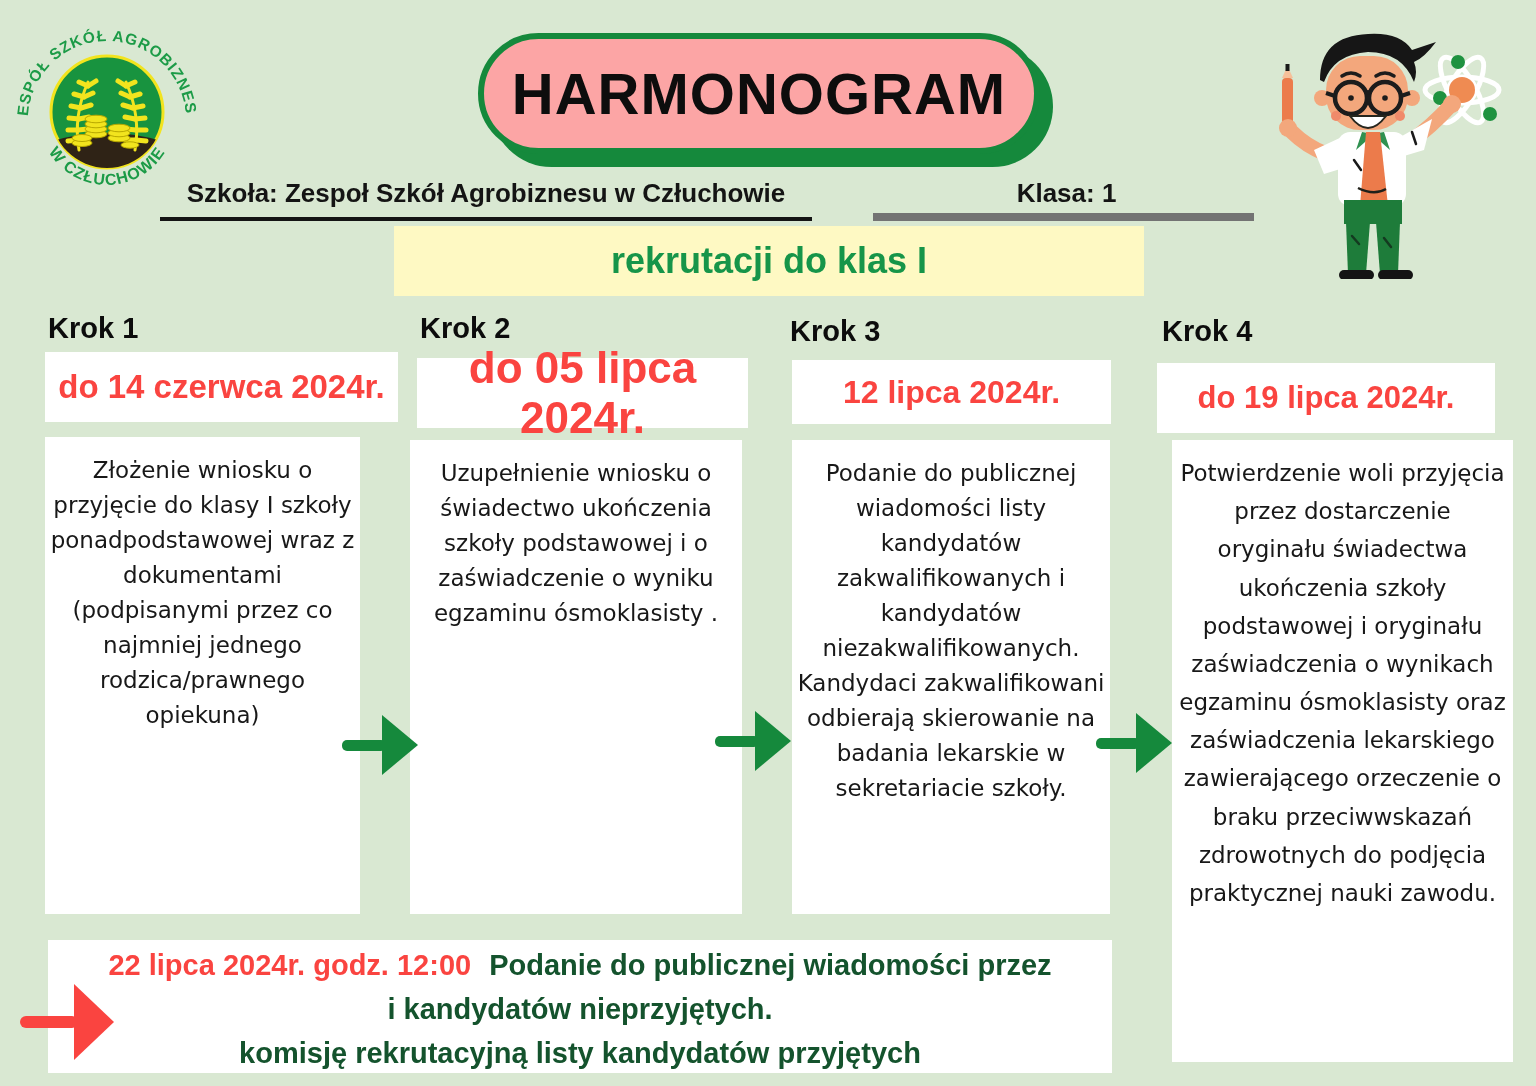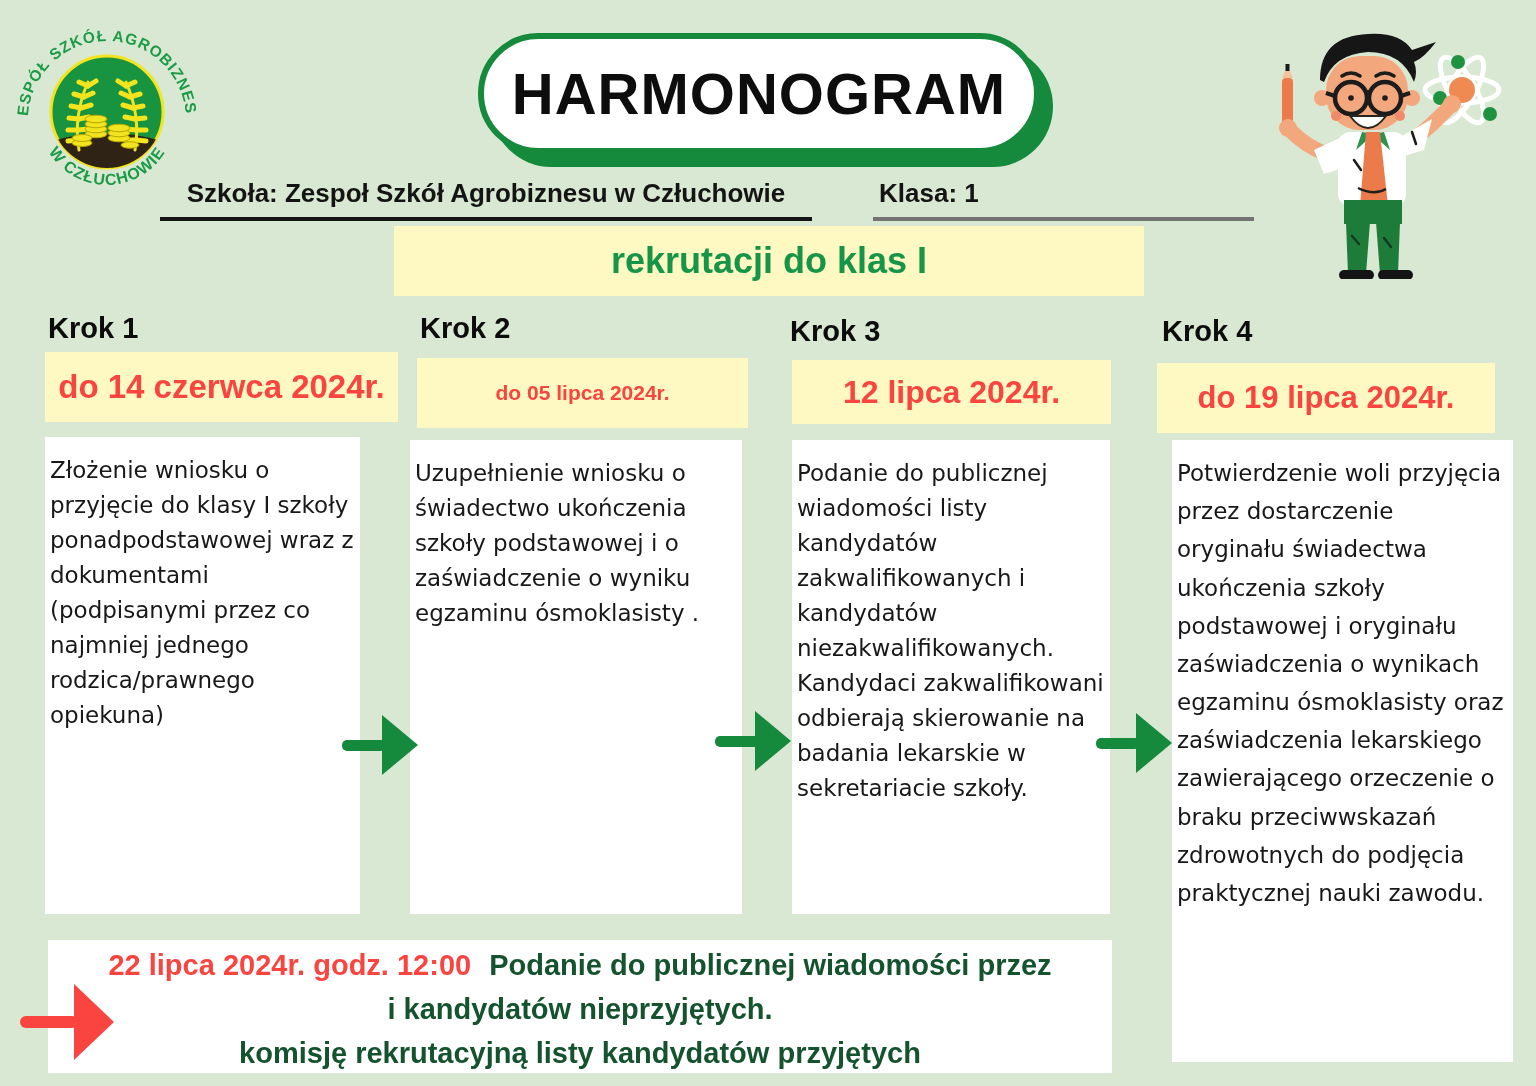--- a/index.html
+++ b/index.html
@@ -10,70 +10,70 @@
     background: #d9e8d2;
     overflow: hidden;
     font-family: "Liberation Sans", sans-serif;
     color: #141414;
   }
   .abs { position: absolute; }
 
   
   .title-pill {
     left: 478px; top: 33px; width: 562px; height: 121px;
-    background: #ffffff;
+    background: #fca5a5;
     border: 6px solid #15893c;
     border-radius: 64px;
     box-shadow: 13px 13px 0 #15893c;
     display: flex; align-items: center; justify-content: center;
   }
   .title-pill h1 { font-size: 58px; font-weight: bold; letter-spacing: 1px; color: #0d0d0d; }
 
   
   .school-line {
     left: 160px; top: 178px; width: 652px; height: 43px;
     border-bottom: 4px solid #141414;
     text-align: center; font-size: 26px; font-weight: bold;
   }
   .class-line {
     left: 873px; top: 178px; width: 381px; height: 43px;
-    border-bottom: 4px solid #737373;
-    text-align: left; font-size: 26px; font-weight: bold; padding-left: 6px;
+    border-bottom: 8px solid #737373;
+    text-align: center; font-size: 26px; font-weight: bold; padding-left: 6px;
   }
 
   
   .subtitle-banner {
     left: 394px; top: 226px; width: 750px; height: 70px;
     background: #fef9c3;
     display: flex; align-items: center; justify-content: center;
   }
   .subtitle-banner span { color: #169549; font-size: 36px; font-weight: bold; }
 
   
   .krok-label { font-size: 29px; font-weight: bold; color: #0c0c0c; }
   .date-badge {
-    background: #fef9c3; color: #fa4440;
+    background: #ffffff; color: #fa4440;
     font-weight: bold; text-align: center;
     display: flex; align-items: center; justify-content: center;
   }
   .desc-card {
     background: #fff; color: #181818;
     font-family: "DejaVu Sans", sans-serif;
-    font-size: 23px; line-height: 1.52; 
+    font-size: 23px; line-height: 1.52; text-align: center;
     padding: 16px 5px;
   }
   .step4 .desc-card { line-height: 1.66; padding-top: 14px; }
 
   .lbl1 { left: 48px;   top: 312px; }
   .lbl2 { left: 420px;  top: 312px; }
   .lbl3 { left: 790px;  top: 315px; }
   .lbl4 { left: 1162px; top: 315px; }
 
   .date1 { left: 45px;   top: 352px; width: 353px; height: 70px; font-size: 33px; }
-  .date2 { left: 417px;  top: 358px; width: 331px; height: 70px; font-size: 21px; }
+  .date2 { left: 417px;  top: 358px; width: 331px; height: 70px; font-size: 44px; }
   .date3 { left: 792px;  top: 360px; width: 319px; height: 64px; font-size: 32px; }
   .date4 { left: 1157px; top: 363px; width: 338px; height: 70px; font-size: 31px; }
 
   .desc1 { left: 45px;   top: 437px; width: 315px; height: 477px; }
   .desc2 { left: 410px;  top: 440px; width: 332px; height: 474px; }
   .desc3 { left: 792px;  top: 440px; width: 318px; height: 474px; }
   .desc4 { left: 1155px; top: 440px; width: 341px; height: 622px; margin-left: 17px; }
 
   
   .g-arrow1 { left: 340px;  top: 712px; }

